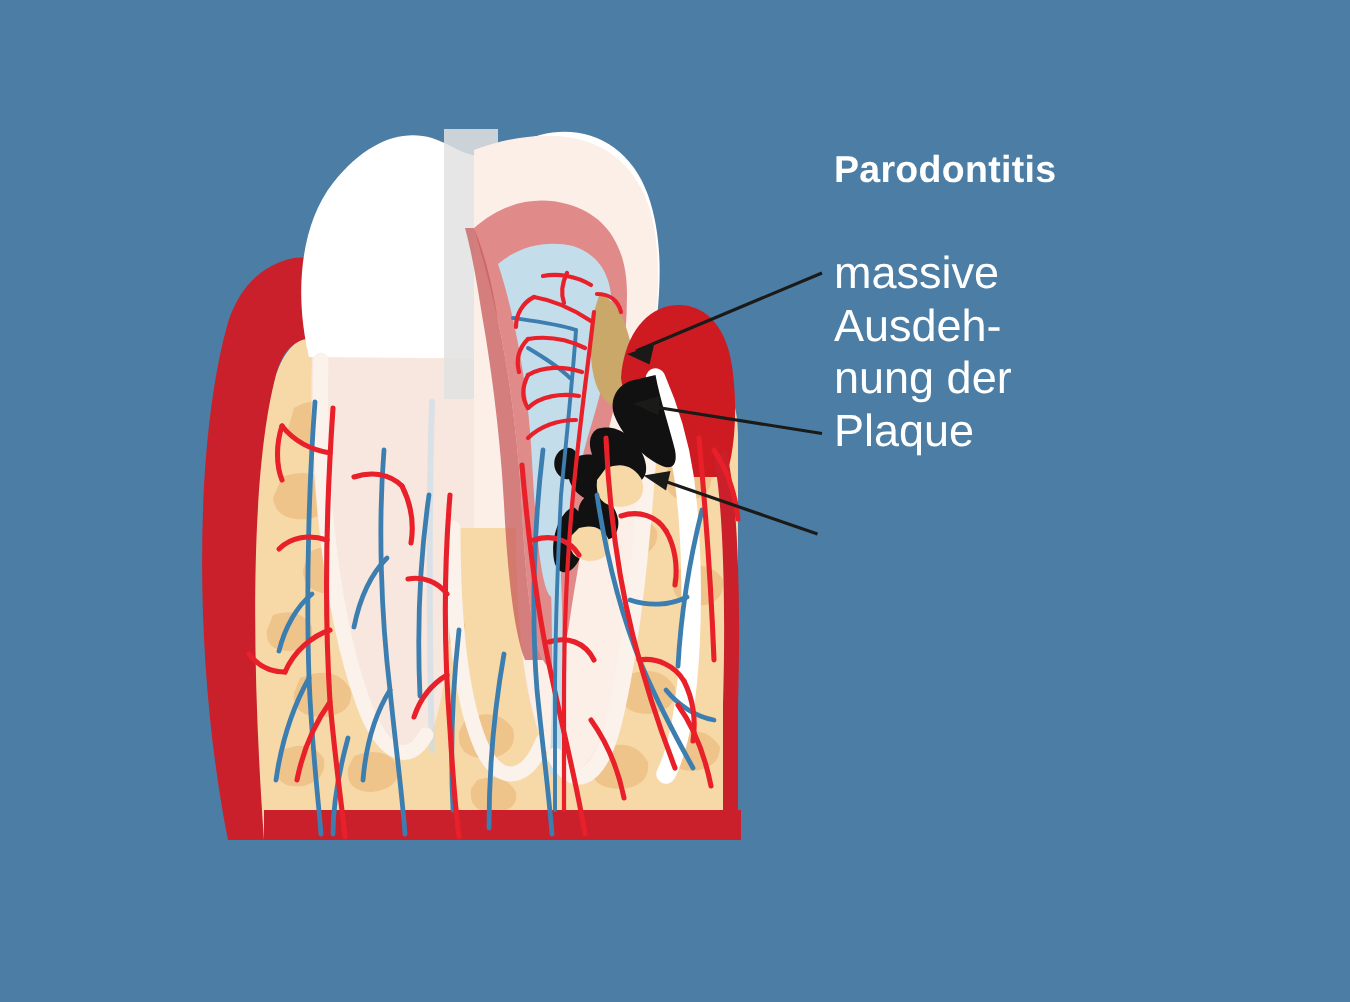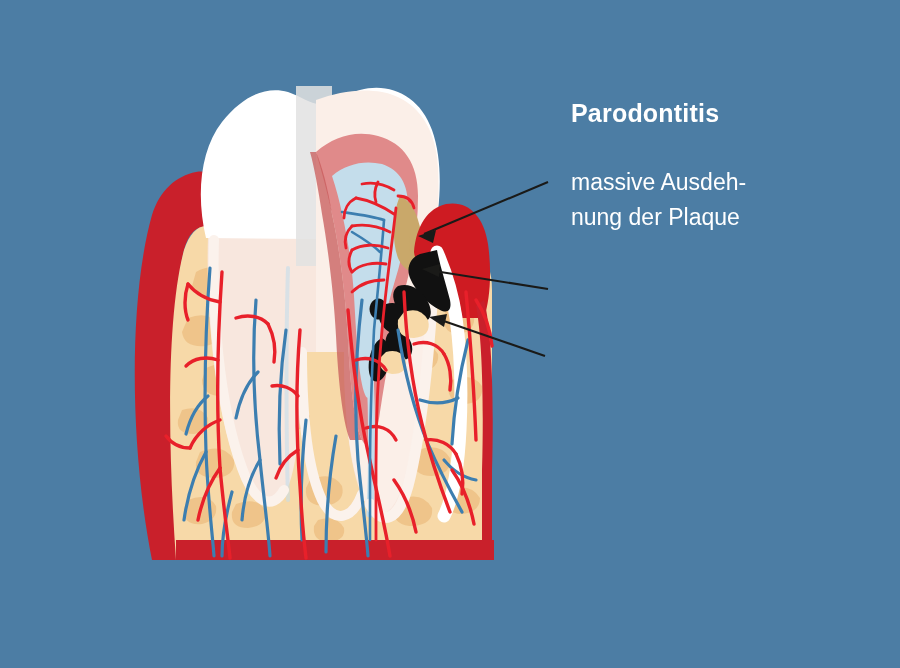--- a/index.html
+++ b/index.html
@@ -24,36 +24,35 @@
     top: 0;
     width: 900px;
     height: 668px;
   }
   #labels {
     position: absolute;
     left: 0;
     top: 0;
     width: 764px;
     height: 668px;
-    margin-left: 15px;
   }
   .title {
     position: absolute;
     left: 556px;
     top: 99px;
     font-size: 25px;
     font-weight: bold;
     color: #FFFFFF;
     letter-spacing: 0.2px;
     white-space: nowrap;
   }
   .callout {
     position: absolute;
     color: #FFFFFF;
-    font-size: 23px;
+    font-size: 30px;
     line-height: 35px;
     font-weight: normal;
     white-space: pre-line;
   }
   .callout-1 { left: 556px; top: 165px; }
   .callout-2 { left: 556px; top: 270px; }
   .callout-3 { left: 556px; top: 337px; }
 </style>
 </head>
 <body>

